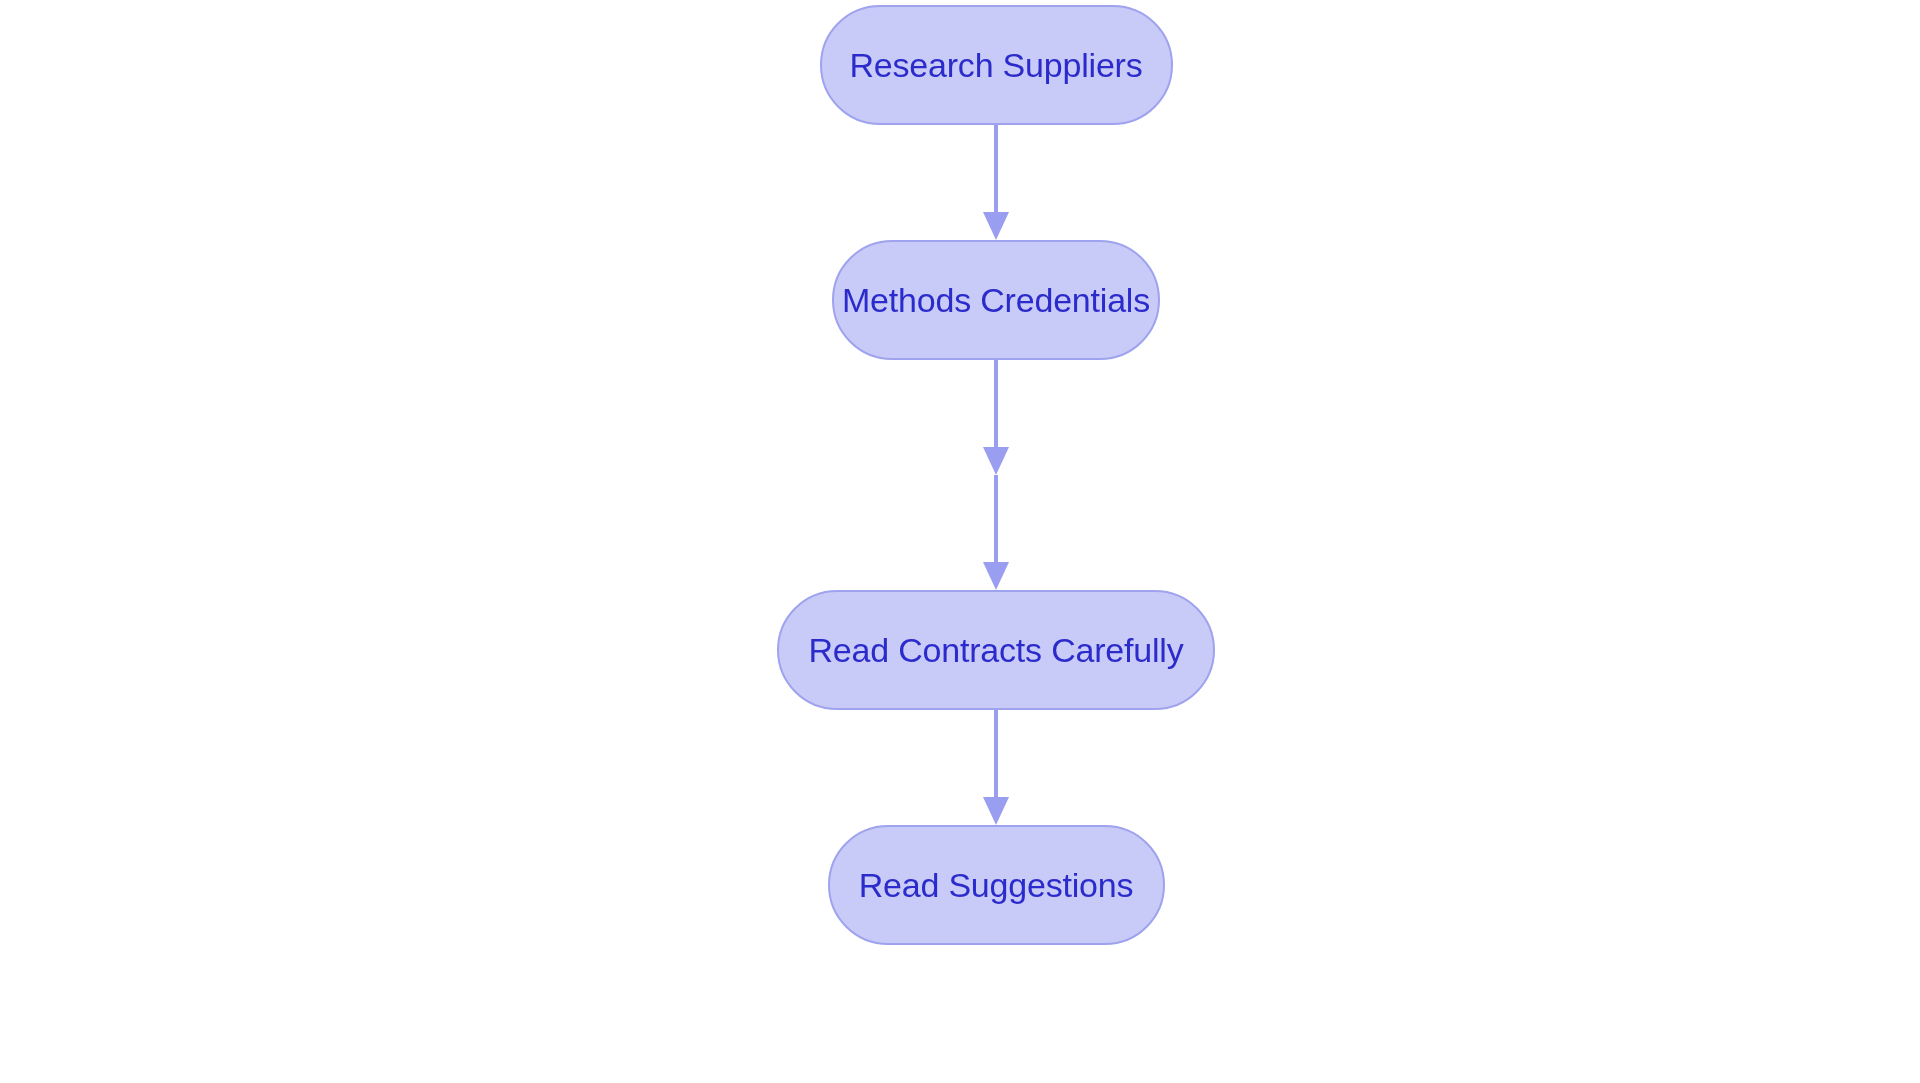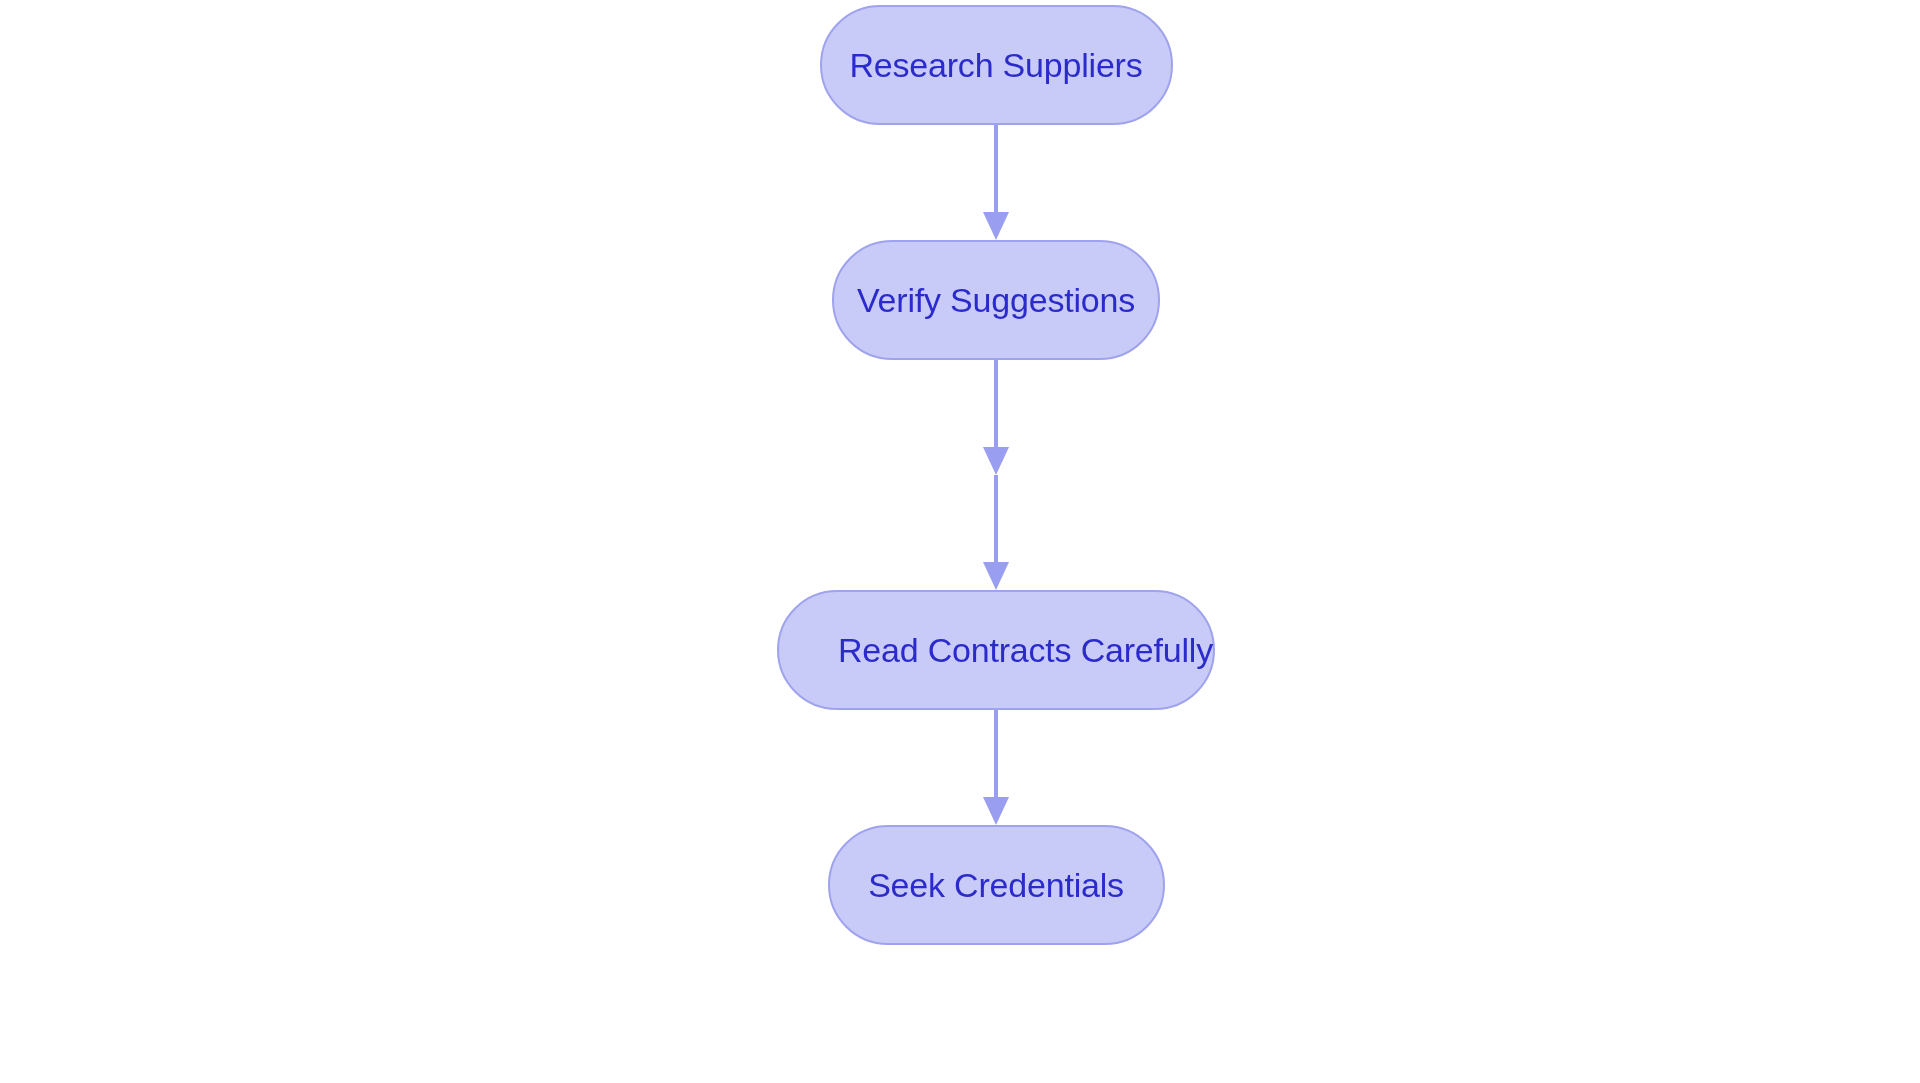--- a/index.html
+++ b/index.html
@@ -54,21 +54,21 @@
     font-family: "Liberation Sans", sans-serif;
     font-weight: 400;
     letter-spacing: -0.2px;
     white-space: nowrap;
     line-height: 1;
   }
 
   .node-w1 { width: 353px; }
   .node-w2 { width: 328px; }
   .node-w3 { width: 542px; }
-  .node-w4 { width: 438px; justify-content: flex-end; }
+  .node-w4 { width: 438px; }
   .node-w5 { width: 337px; }
 
   .connector {
     flex: 0 0 auto;
     width: 30px;
     height: 115px;
     display: flex;
     flex-direction: column;
     align-items: center;
     justify-content: flex-start;
@@ -97,21 +97,21 @@
     <div class="node node-w1">
       <span class="node-label">Research Suppliers</span>
     </div>
 
     <div class="connector">
       <div class="connector-line"></div>
       <div class="connector-head"></div>
     </div>
 
     <div class="node node-w2">
-      <span class="node-label">Verify Suggestions</span>
+      <span class="node-label">Methods Credentials</span>
     </div>
 
     <div class="connector">
       <div class="connector-line"></div>
       <div class="connector-head"></div>
     </div>
 
 
     <div class="connector">
       <div class="connector-line"></div>
@@ -121,17 +121,17 @@
     <div class="node node-w4">
       <span class="node-label">Read Contracts Carefully</span>
     </div>
 
     <div class="connector">
       <div class="connector-line"></div>
       <div class="connector-head"></div>
     </div>
 
     <div class="node node-w5">
-      <span class="node-label">Seek Credentials</span>
+      <span class="node-label">Read Suggestions</span>
     </div>
 
   </div>
 </div>
 
 </body></html>

